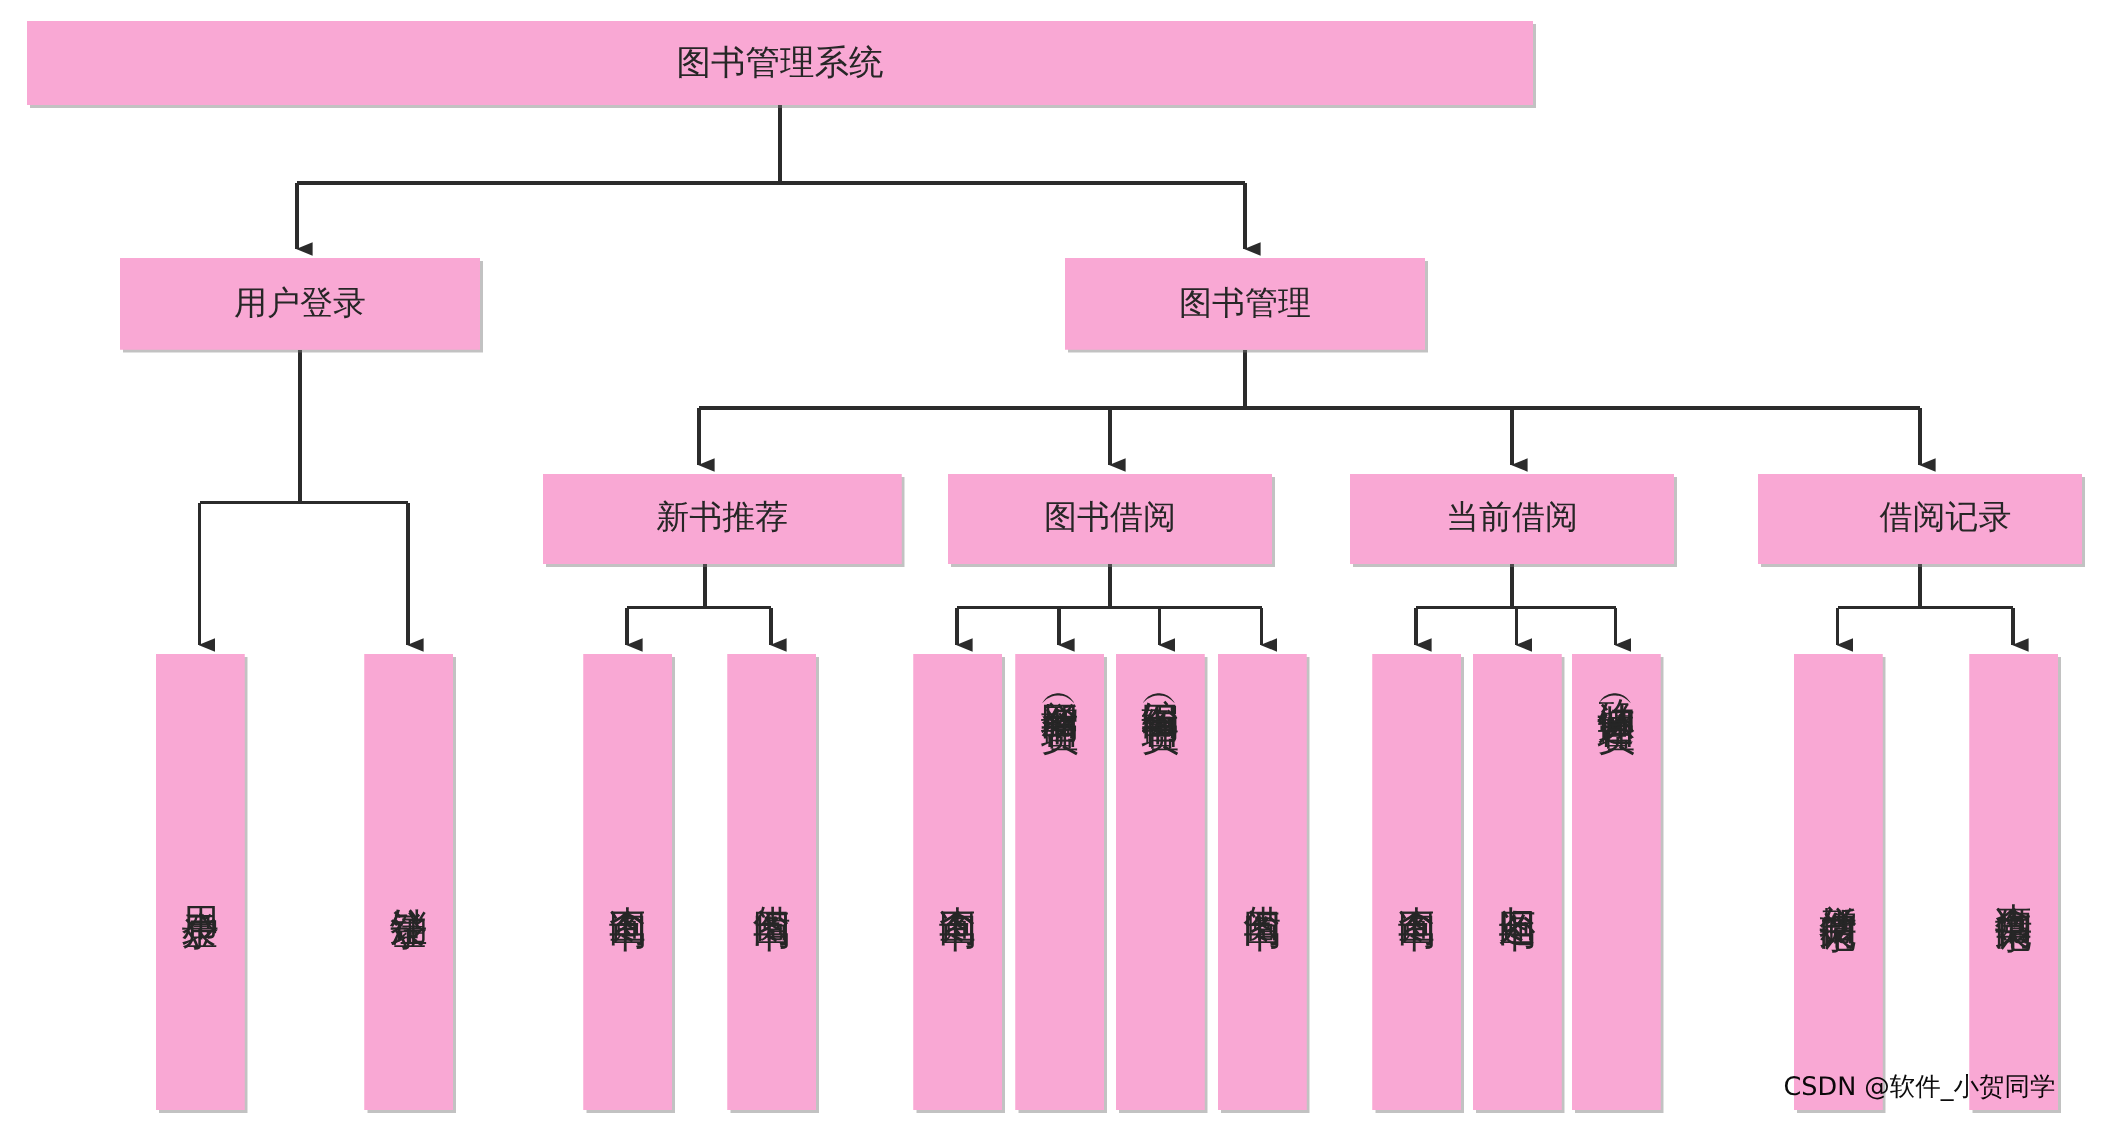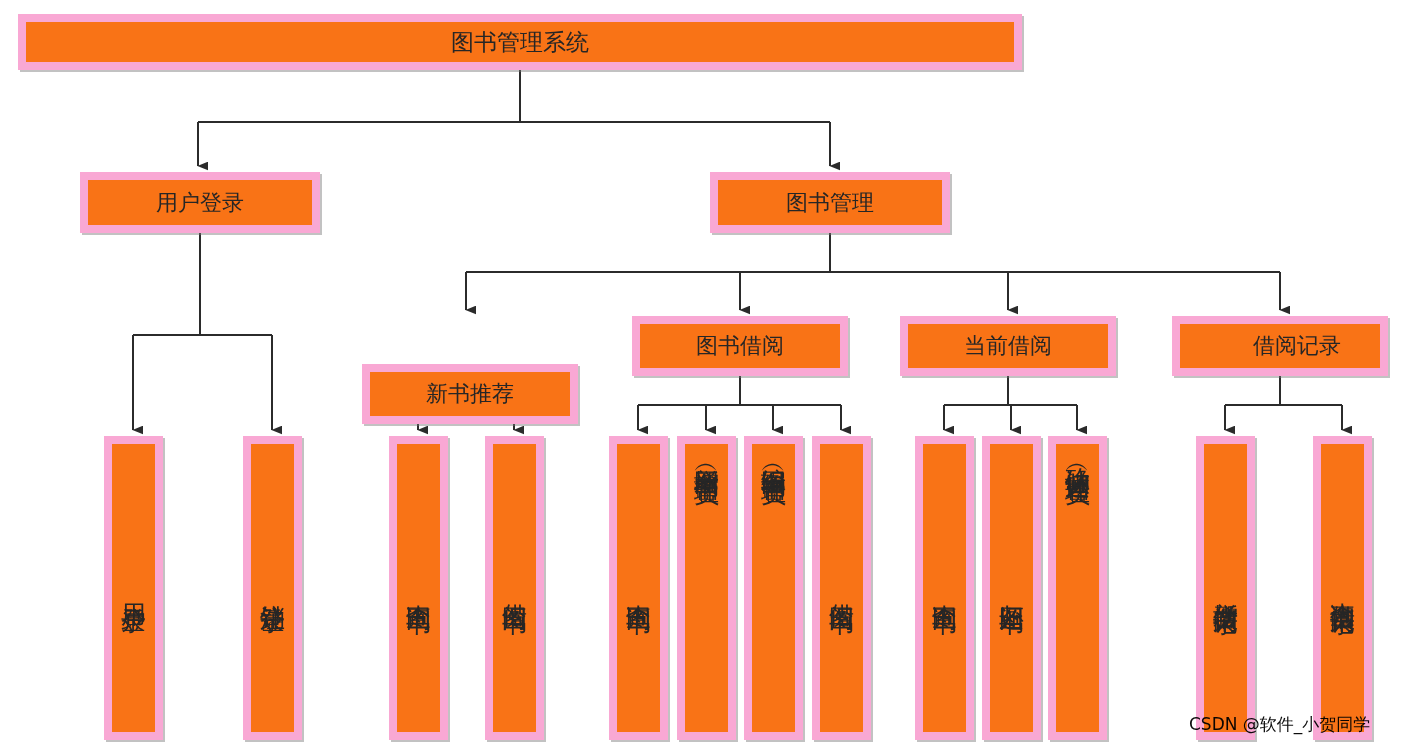--- a/index.html
+++ b/index.html
@@ -23,22 +23,22 @@
     position: absolute;
     left: 0;
     top: 0;
     width: 1405px;
     height: 747px;
     pointer-events: none;
   }
   .node-box {
     position: absolute;
     box-sizing: border-box;
-    background: #f97316;
-    border: 8px solid #f9a8d4;
+    background: #f9a8d4;
+    border: 6px solid #f9a8d4;
     box-shadow: 2px 2px 0 rgba(120,120,120,0.45);
     display: flex;
     align-items: center;
     justify-content: center;
     z-index: 3;
   }
   .node-label {
     color: #262626;
     text-align: center;
     line-height: 1.25;
@@ -136,21 +136,21 @@
     <span class="node-label">图书管理系统</span>
   </div>
 
   <div class="node-box node-branch" style="left:80px; top:172px; width:240px; height:61px;">
     <span class="node-label">用户登录</span>
   </div>
   <div class="node-box node-branch" style="left:710px; top:172px; width:240px; height:61px;">
     <span class="node-label">图书管理</span>
   </div>
 
-  <div class="node-box node-branch" style="left:362px; top:316px; width:216px; height:60px;margin-top:48px;">
+  <div class="node-box node-branch" style="left:362px; top:316px; width:239px; height:60px;">
     <span class="node-label">新书推荐</span>
   </div>
   <div class="node-box node-branch" style="left:632px; top:316px; width:216px; height:60px;">
     <span class="node-label">图书借阅</span>
   </div>
   <div class="node-box node-branch" style="left:900px; top:316px; width:216px; height:60px;">
     <span class="node-label">当前借阅</span>
   </div>
   <div class="node-box node-branch" style="left:1172px; top:316px; width:216px; height:60px;padding-left:34px;">
     <span class="node-label">借阅记录</span>

